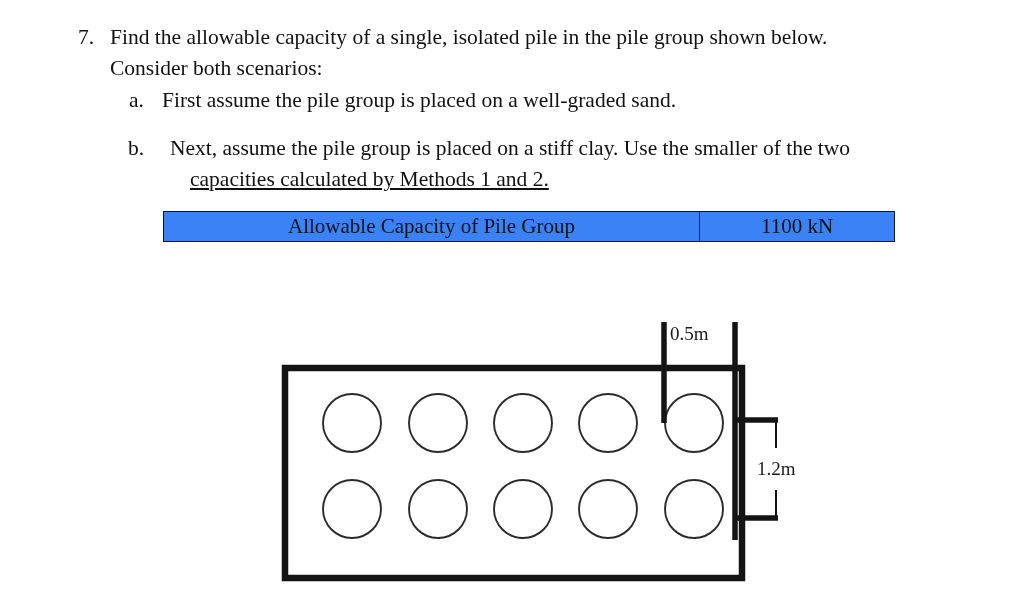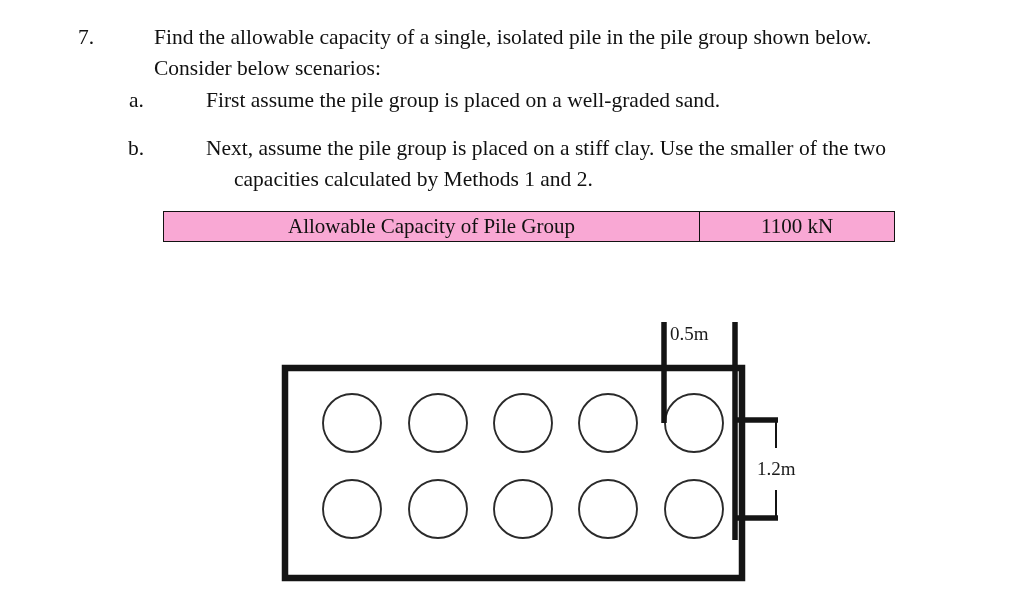--- a/index.html
+++ b/index.html
@@ -24,33 +24,32 @@
     width: 1024px;
   }
   .q-marker {
     position: absolute;
     text-align: right;
     white-space: nowrap;
   }
   .q-text {
     position: absolute;
     white-space: nowrap;
-    margin-left: 44px;
   }
   .f21 { font-size: 21.5px; line-height: 27px; }
 
   
   #spec-table {
     position: absolute;
     left: 163px;
     top: 211px;
     width: 729px;
     border-collapse: collapse;
     table-layout: fixed;
-    background: #f9a8d4;
+    background: #3b82f6;
   }
   #spec-table td {
     border: 1.6px solid #121212;
     text-align: center;
     font-size: 21px;
     line-height: 22px;
     padding: 3px 0 4px 0;
     font-family: "Liberation Serif", "DejaVu Serif", serif;
   }
   #spec-table td.label-cell { width: 535px; }
@@ -75,28 +74,28 @@
 </style>
 </head>
 <body>
 
 <div id="question-block">
 
   <span class="q-marker f21" style="left:70px; top:24px; width:24px;">7.</span>
 
   <span class="q-text f21" style="left:110px; top:24px;">Find the allowable capacity of a single, isolated pile in the pile group shown below.</span>
 
-  <span class="q-text f21" style="left:110px; top:55px;">Consider below scenarios:</span>
+  <span class="q-text f21" style="left:110px; top:55px;">Consider both scenarios:</span>
 
   <span class="q-marker f21" style="left:122px; top:87px; width:22px;">a.</span>
   <span class="q-text f21" style="left:162px; top:87px;">First assume the pile group is placed on a well-graded sand.</span>
 
   <span class="q-marker f21" style="left:122px; top:135px; width:22px;">b.</span>
-  <span class="q-text f21" style="left:162px; top:135px;font-family:Liberation Serif, serif;">Next, assume the pile group is placed on a stiff clay. Use the smaller of the two</span>
-  <span class="q-text f21" style="left:190px; top:166px;">capacities calculated by Methods 1 and 2.</span>
+  <span class="q-text f21" style="left:170px; top:135px;font-family:Liberation Serif, serif;">Next, assume the pile group is placed on a stiff clay. Use the smaller of the two</span>
+  <span class="q-text f21" style="left:190px; top:166px;text-decoration:underline;">capacities calculated by Methods 1 and 2.</span>
 </div>
 
 <table id="spec-table">
   <tbody>
     <tr>
       <td class="label-cell">Allowable Capacity of Pile Group</td>
       <td class="value-cell">1100 kN</td>
     </tr>
   </tbody>
 </table>

